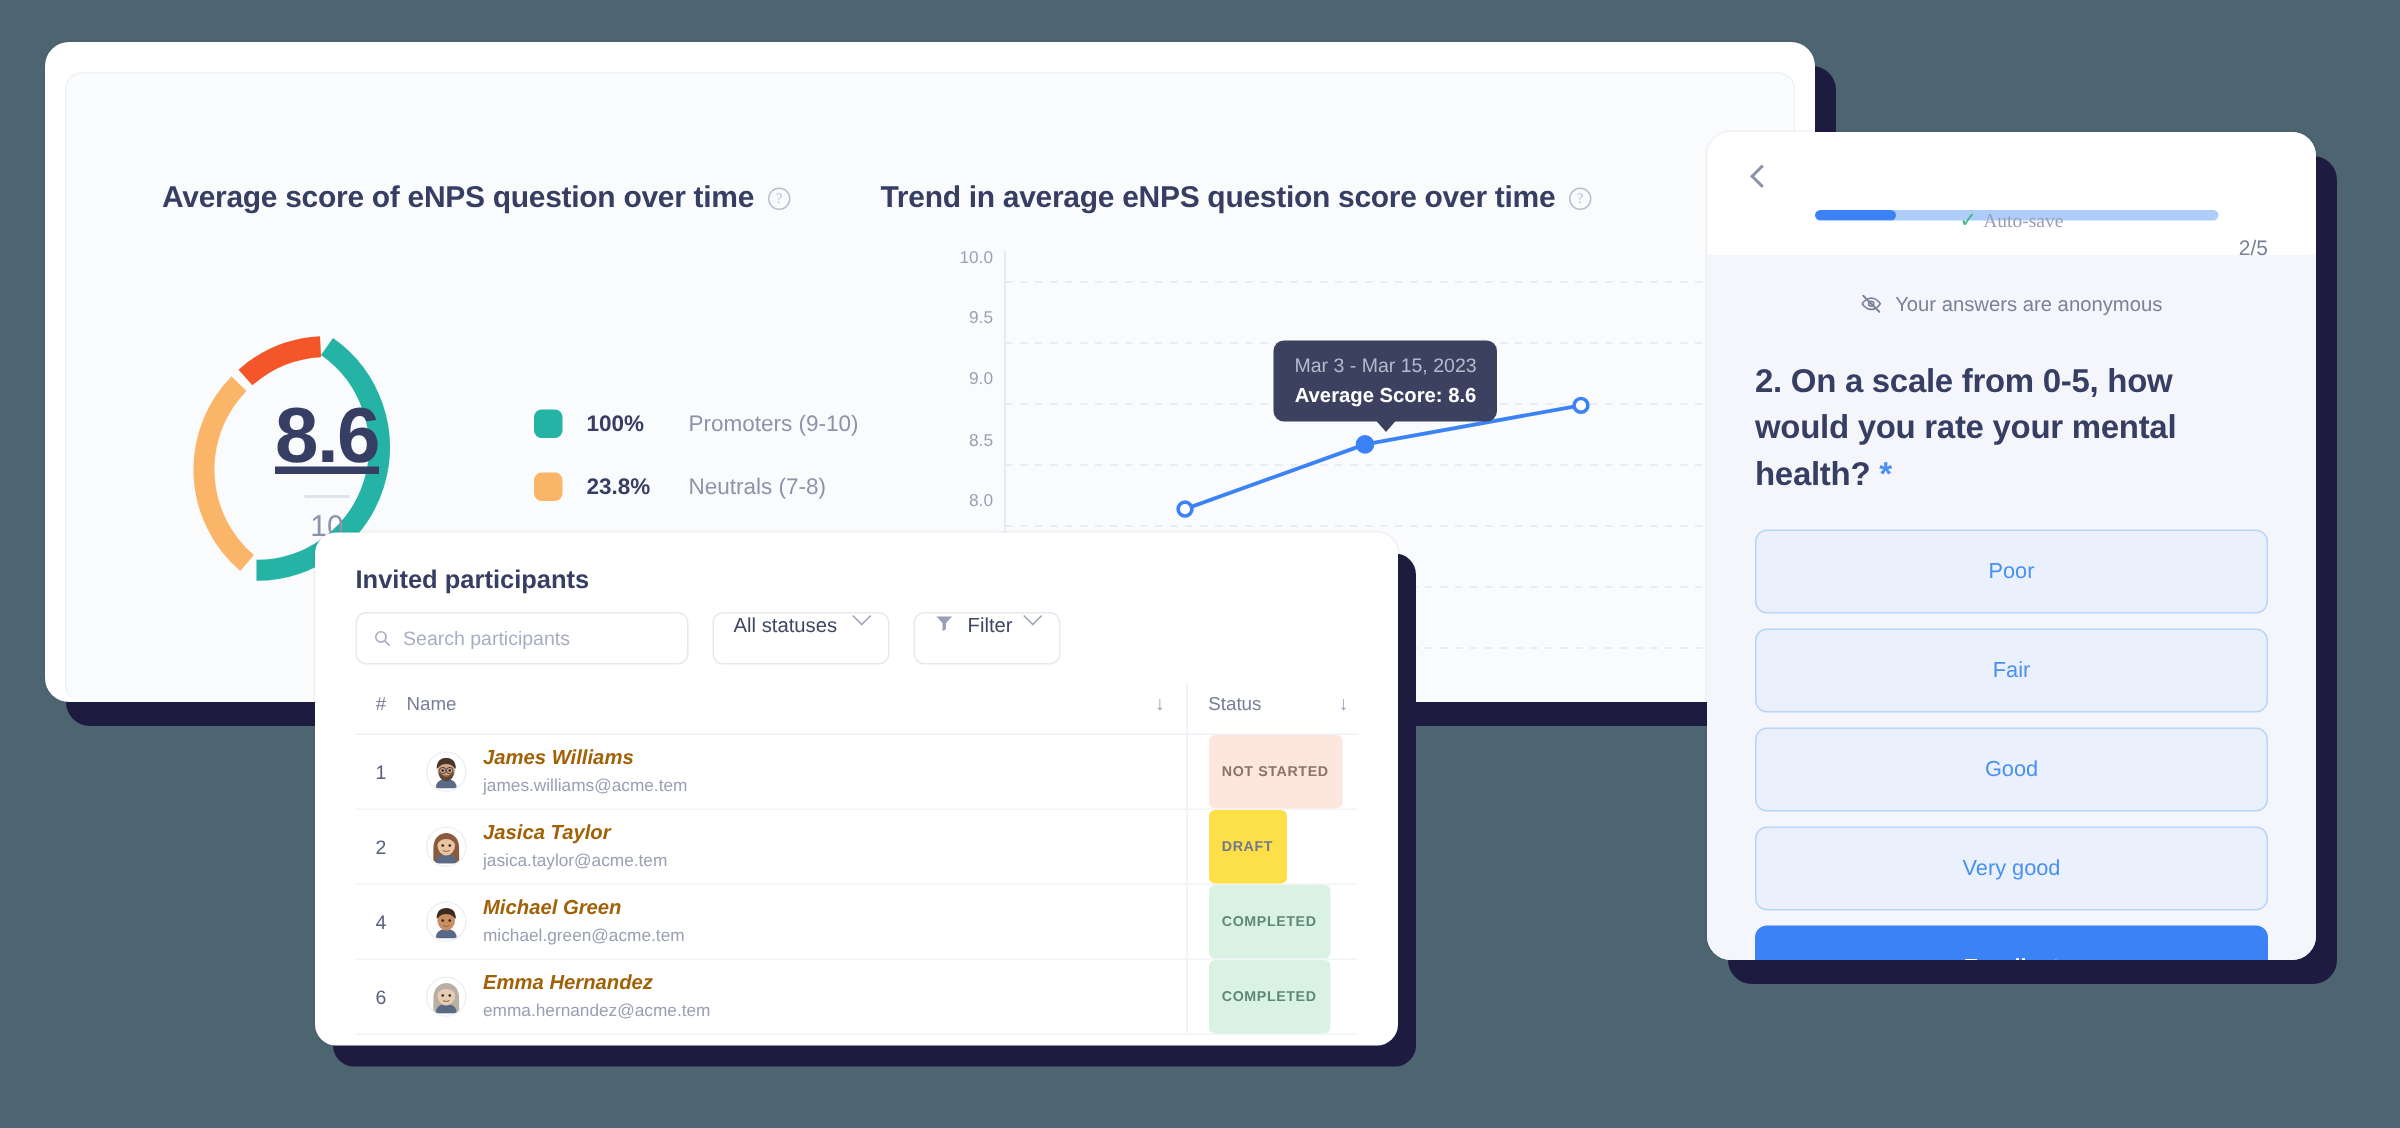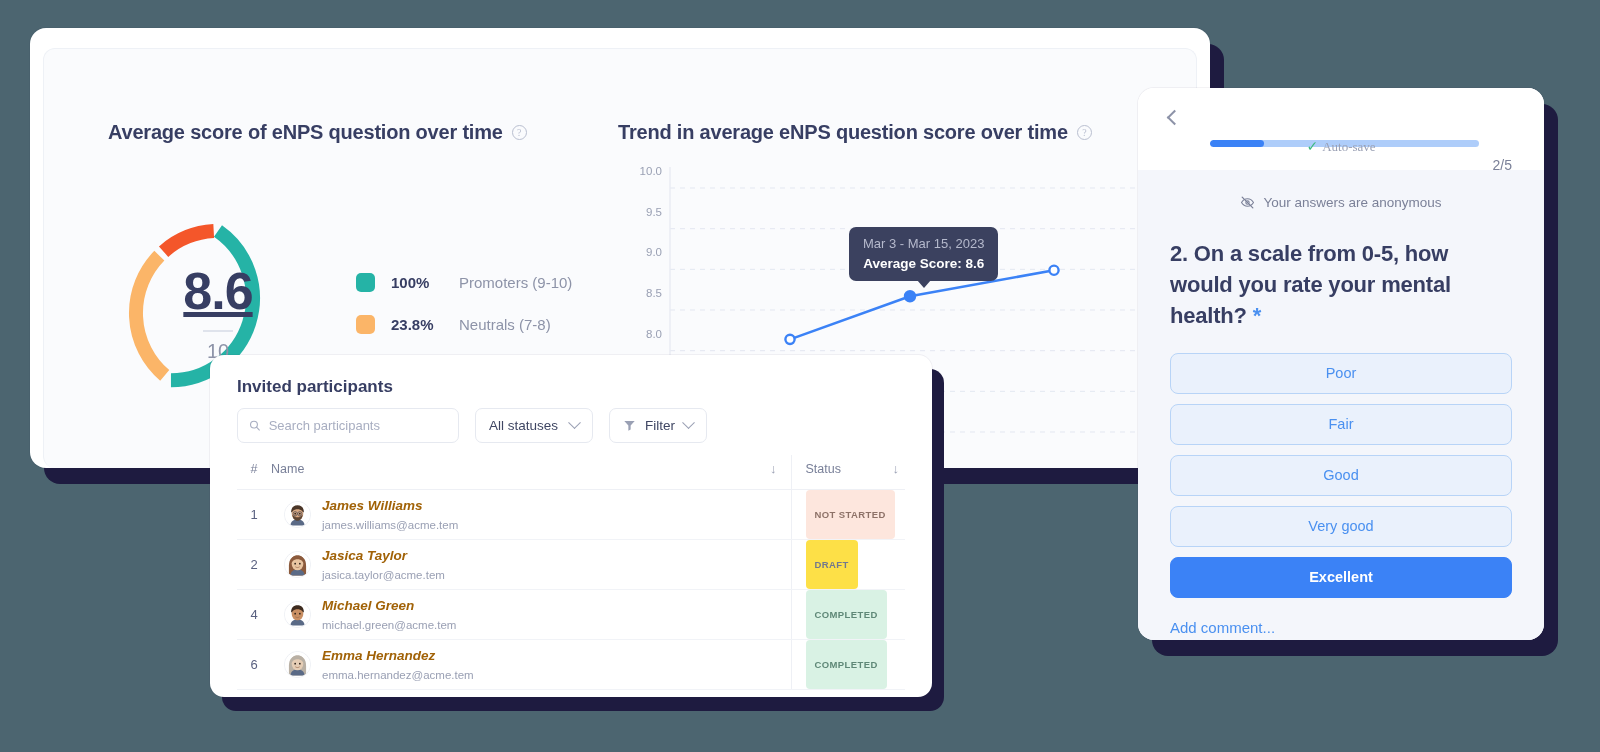--- a/index.html
+++ b/index.html
@@ -29,21 +29,21 @@
     overflow: hidden;
   }
   .panel-title {
     position: absolute;
     font-size: 20px; font-weight: bold;
     color: #373e63; letter-spacing: -0.2px;
     white-space: nowrap;
     display: flex; align-items: center; gap: 9px;
   }
   #title-left { left: 64px; top: 72px; }
-  #title-right { left: 574px; top: 72px; }
+  #title-right { left: 543px; top: 72px; }
   .help-icon {
     width: 15px; height: 15px; border-radius: 50%;
     border: 1.3px solid #b9bfd0;
     color: #b9bfd0; font-size: 10px; font-weight: normal;
     display: flex; align-items: center; justify-content: center;
     line-height: 1; font-family: "Liberation Serif", serif;
   }
 
   
   .donut-wrap { position: absolute; left: 78px; top: 168px; width: 192px; height: 192px; }
@@ -93,21 +93,21 @@
     width: 222px; height: 35px; border: 1px solid #e6e9f0; border-radius: 7px;
     background: #fff; display: flex; align-items: center; padding: 12px 11px; gap: 8px;
   }
   .search-box input {
     border: none; outline: none; font-size: 13px; color: #373e63;
     font-family: "Liberation Sans", sans-serif; width: 100%; background: transparent;
   }
   .search-box input::placeholder { color: #a8aec1; }
   .sel-box {
     height: 35px; border: 1px solid #e6e9f0; border-radius: 7px; background: #fff;
-    display: flex; align-items: center; gap: 12px; padding: 0 13px;
+    display: flex; gap: 12px; padding: 0 13px;
     font-size: 13.5px; color: #3f4663; cursor: pointer;
   }
   .sel-box.filter { gap: 9px; }
   .chev { width: 9px; height: 9px; border-right: 1.6px solid #9aa0b4; border-bottom: 1.6px solid #9aa0b4; transform: rotate(45deg) translate(-2px,-2px); }
 
   table.part-table { position: absolute; left: 27px; top: 100px; width: 668px; border-collapse: collapse; }
   table.part-table th {
     font-size: 12.5px; font-weight: normal; color: #787f98; text-align: left;
     padding: 7px 0 13px; border-bottom: 1px solid #eef0f5;
   }
@@ -158,21 +158,21 @@
 
   .mob-body { background: #f4f6fb; height: 470px; padding: 25px 32px 0; }
   .anon { display: flex; align-items: center; justify-content: center; gap: 8px; font-size: 13.5px; color: #7b8198; }
   .q-text {
     margin-top: 28px; font-size: 22px; font-weight: bold; color: #373e63;
     line-height: 1.42; letter-spacing: -0.2px;
   }
   .q-text .req { color: #4a90f0; font-weight: bold; }
   .options { margin-top: 21px; display: flex; flex-direction: column; gap: 10px; }
   .opt {
-    height: 41px; border-radius: 8px; border: 1px solid #b8d4f7; background: #eaf1fc;
+    height: 56px; border-radius: 8px; border: 1px solid #b8d4f7; background: #eaf1fc;
     color: #4a90f0; font-size: 14.5px; display: flex; align-items: center; justify-content: center;
     cursor: pointer; font-family: "Liberation Sans", sans-serif;
   }
   .opt.selected { background: #3b82f6; border-color: #3b82f6; color: #fff; font-weight: bold; }
   .addcomment { margin-top: 21px; font-size: 15px; color: #4a90f0; cursor: pointer; }
 </style>
 </head>
 <body>
 
 <div class="stage">

